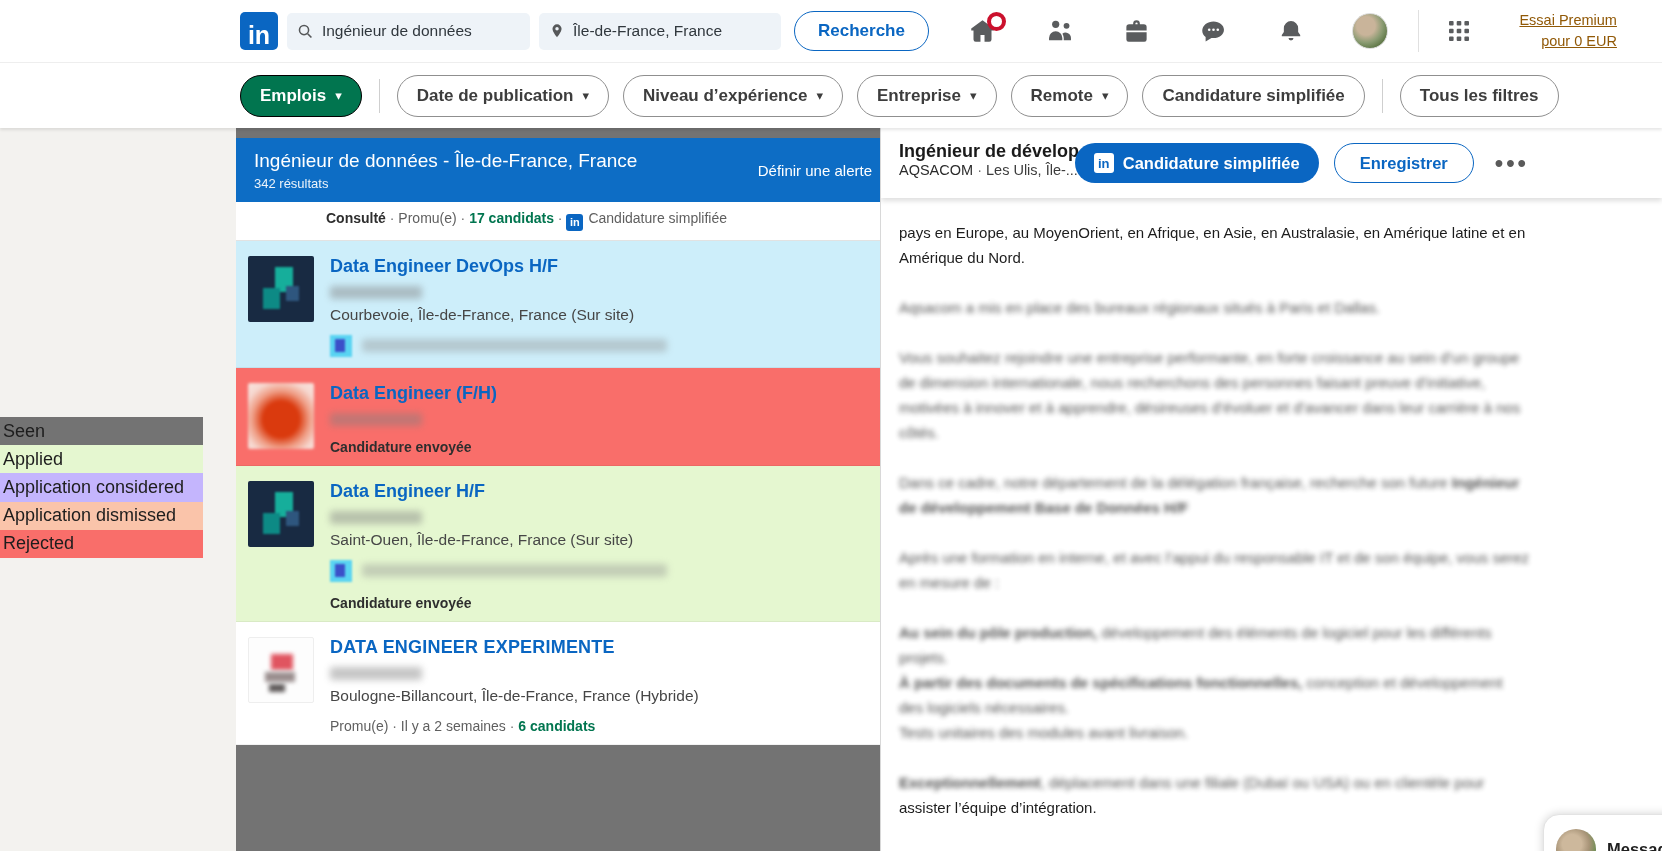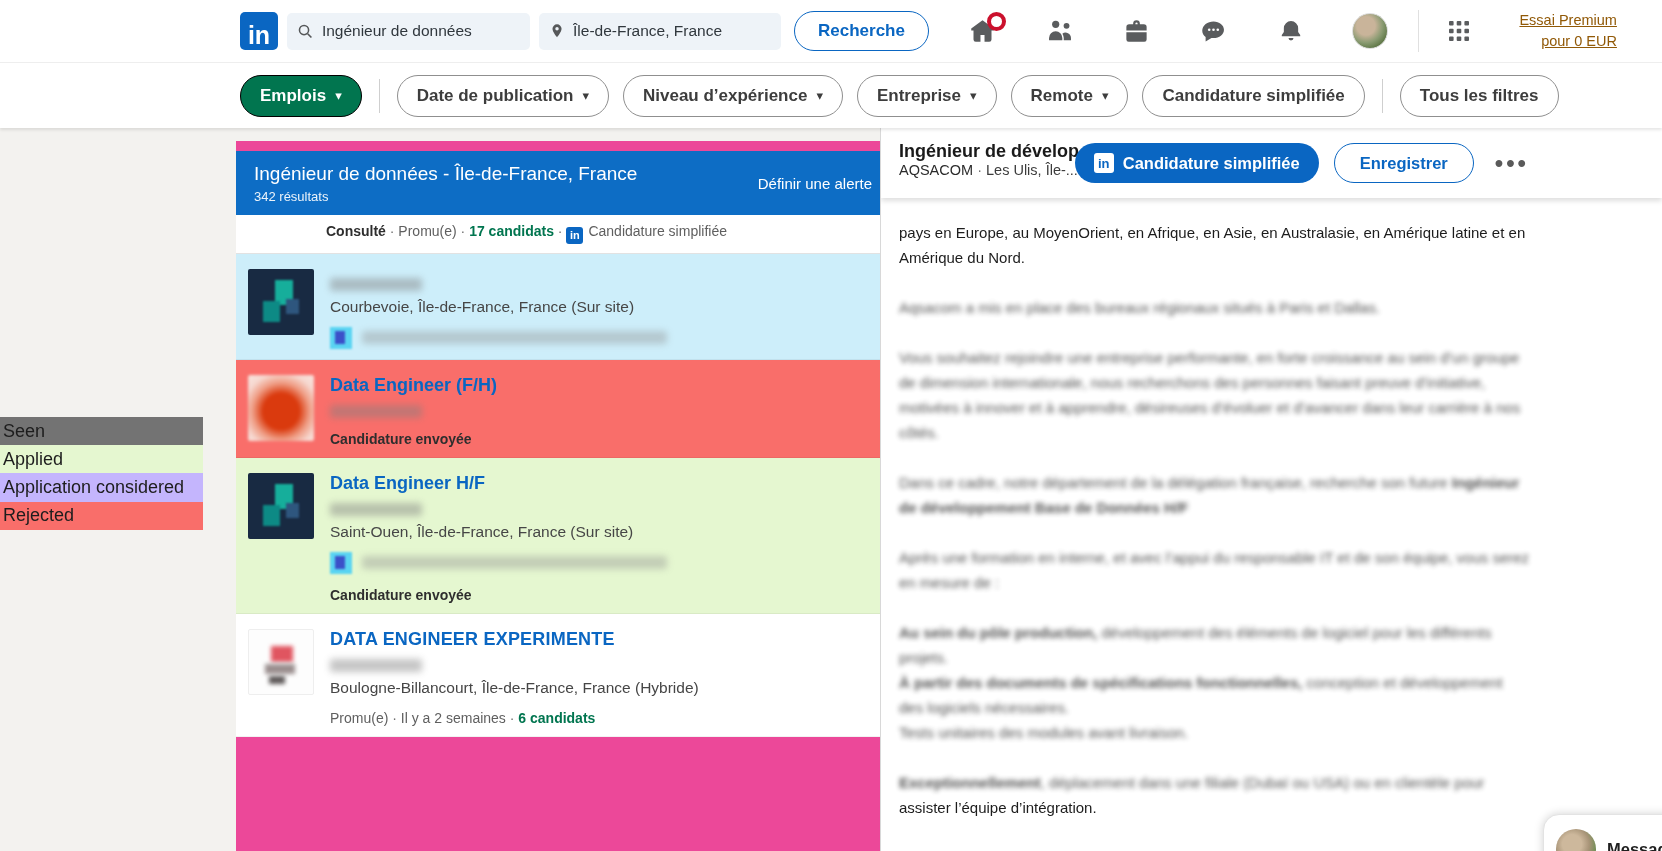--- a/index.html
+++ b/index.html
@@ -30,21 +30,21 @@
   .pill .chev { font-size:13px; color:#3d3d3d; }
   .pill.primary { background:#01754f; border:1px solid #000000; color:#fff; font-weight:bold; }
   .pill.primary .chev { color:#fff; }
   .vdiv { width:1px; height:34px; background:#cfcfcf; margin:0 4px; }
 
   
   .legend { position:absolute; left:0; top:417px; width:203px; z-index:3; }
   .legend-row { height:28.2px; display:flex; align-items:center; padding-left:3px; font-size:18px; color:#1d1d1d; }
 
   
-  .joblist { position:absolute; left:236px; top:128px; width:720px; bottom:0; background:#ec4899; z-index:2; overflow:hidden;margin-top:13px; }
+  .joblist { position:absolute; left:236px; top:128px; width:720px; bottom:0; background:#737373; z-index:2; overflow:hidden; }
   .list-header { margin-top:10px; height:64px; background:#0d6dc5; color:#fff; display:flex; align-items:center; padding:0 18px; }
   .lh-title { font-size:19px; }
   .lh-sub { font-size:13px; opacity:.92; margin-top:4px; }
   .alert { margin-left:auto; display:flex; align-items:center; gap:12px; font-size:15px; }
   .toggle { width:54px; height:30px; border-radius:16px; background:#062e49; position:relative; cursor:pointer; flex:none; }
   .knob { position:absolute; top:3px; width:24px; height:24px; border-radius:50%; background:#fff; }
   .scrolled-footer { padding:8px 12px 9px 90px; border-bottom:1px solid #e2e2e2; font-size:14px; background:#fff; }
   .card { position:relative; display:flex; padding:15px 12px 10px; border-bottom:1px solid rgba(0,0,0,.05); }
   .logo64 { width:66px; height:66px; flex:none; position:relative; overflow:hidden; border-radius:2px; }
   .logo-navy-teal { background:#182a42; }
@@ -207,20 +207,21 @@
       <button class="pill">
         <span>Tous les filtres</span>
       </button>
     </div>
   </div>
 
   <div class="legend">
       <div class="legend-row" style="background: #737373;">Seen</div>
       <div class="legend-row" style="background: rgb(229, 247, 208);">Applied</div>
       <div class="legend-row" style="background: #c4b5fd;">Application considered</div>
+      <div class="legend-row" style="background: rgb(250, 196, 170);">Application dismissed</div>
       <div class="legend-row" style="background: rgb(249, 110, 106);">Rejected</div>
     </div>
 
   <div class="joblist">
     <div class="list-header">
       <div>
         <div class="lh-title">Ingénieur de données - Île-de-France, France</div>
         <div class="lh-sub">342 résultats</div>
       </div>
       <div class="alert">
@@ -234,20 +235,21 @@
     <div class="scrolled-footer"><span class="seg-bold">Consulté</span><span class="sep"> · </span><span class="seg-muted">Promu(e)</span><span class="sep"> · </span><span class="seg-green">17 candidats</span><span class="sep"> · </span><span class="inbug">in</span><span class="seg-muted">Candidature simplifiée</span></div>
 
     <div>
         <div class="card" style="background: rgb(205, 238, 250);">
           <div class="logo64 logo-navy-teal">
             <i class="a"></i>
             <i class="b"></i>
             <i class="c"></i>
           </div>
           <div class="card-body">
+            <div class="card-title">Data Engineer DevOps H/F</div>
             <div class="blurbar"></div>
             <div class="card-loc">Courbevoie, Île-de-France, France (Sur site)</div>
             <div class="benefits">
               <span class="benefit-icon"></span>
               <span class="benefit-bar"></span>
             </div>
           </div>
           <div class="close-x">×</div>
         </div>
         <div class="card" style="background: rgb(249, 110, 106);">

